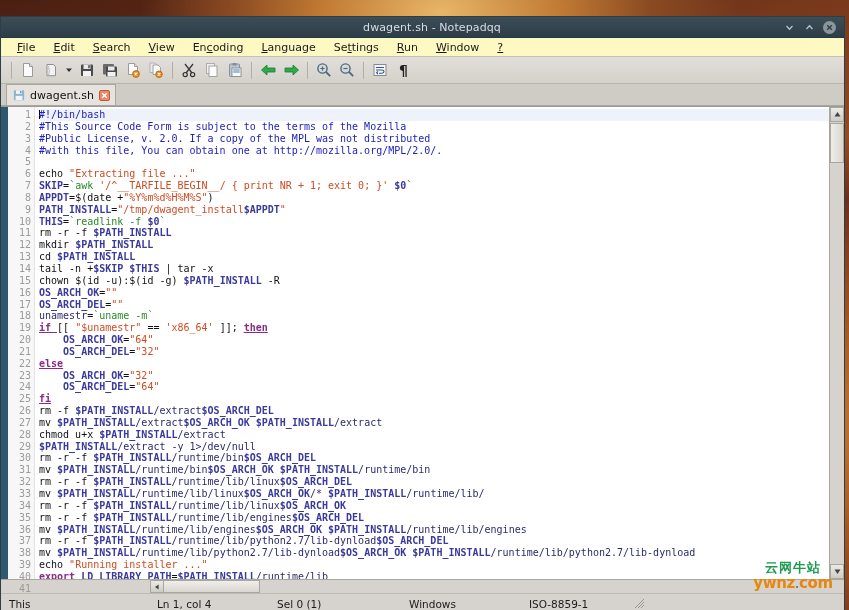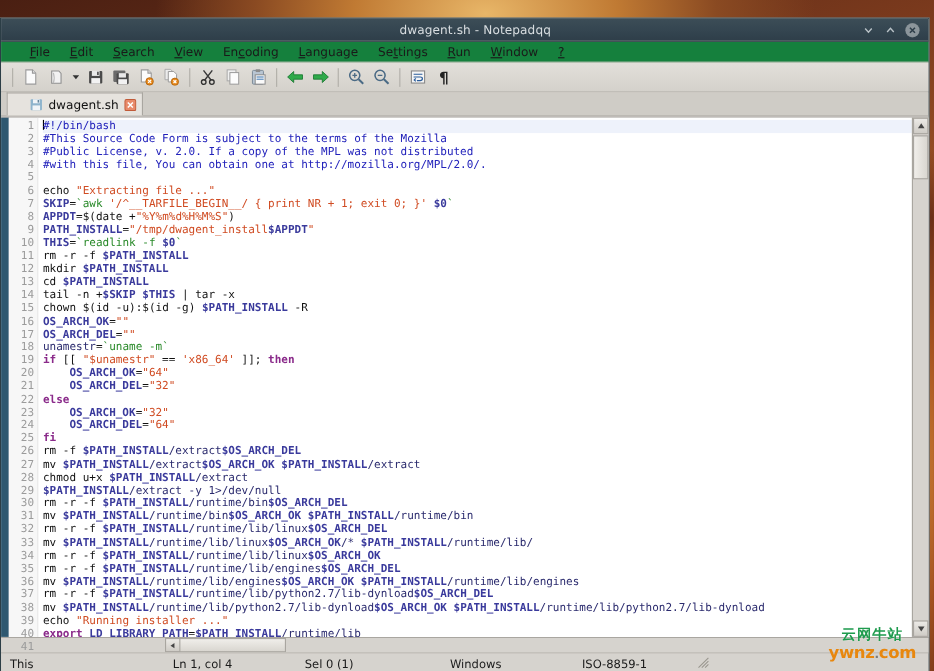--- a/index.html
+++ b/index.html
@@ -57,23 +57,23 @@
   .winbtn.close {
     background: #7b858b;
     border-radius: 50%;
     color: #30404a;
     font-size: 9px; font-weight: bold;
   }
 
   
   #menubar {
     height: 19px;
-    background: #15803d;
+    background: #fef9c3;
     display: flex; align-items: center;
-    padding-left: 17px;
+    padding-left: 7px;
     flex: 0 0 auto;
     font-size: 11px;
     color: #1a1a1a;
     border-bottom: 1px solid #c3c0ba;
   }
   .menu-item {
     padding: 2px 9px;
     cursor: default;
     white-space: nowrap;
   }
@@ -113,21 +113,21 @@
     flex: 0 0 auto;
     padding-left: 5px;
     border-bottom: 1px solid #a9a6a0;
   }
   .tab {
     height: 21px;
     background: #e6e3de;
     border: 1px solid #a9a6a0;
     border-bottom: none;
     display: flex; align-items: center;
-    padding: 0 5px 0 20px;
+    padding: 0 5px 0 6px;
     gap: 5px;
     font-size: 11px;
     color: #111;
     cursor: default;
   }
   .tab-rest { flex: 1; }
 
   
   #editor-area {
     flex: 1 1 auto;
@@ -172,21 +172,21 @@
     color: #3b3b7a;
   }
   .ln { height: 11.85px; }
   .ln.cur { background: #eef2fb; }
   .caret {
     display: inline-block; width: 1px; height: 9px;
     background: #000; vertical-align: -1px; margin-right: -1px;
   }
   
   .c-comment { color: #2222bb; margin-top: 20px; }
-  .c-kw      { color: #8a2a8a; font-weight: bold; }
+  .c-kw      { color: #8a2a8a; font-weight: bold; text-decoration: underline; }
   .c-cmd     { color: #111111; }
   .c-str     { color: #d04b22; }
   .c-var     { color: #3a3a9c; font-weight: bold; }
   .c-plain   { color: #2b2b6e; }
   .c-op      { color: #111111; }
   .c-bt      { color: #2a8a2a; }
 
   
   #vscroll {
     width: 15px; flex: 0 0 auto;
@@ -245,21 +245,21 @@
   #st-ln   { width: 120px; }
   #st-sel  { width: 120px; }
   #st-chars{ flex: 1; }
   #st-eol  { width: 120px; text-align: left; margin-left: 12px; }
   #st-enc  { width: 110px; text-align: left; }
   #st-grip { width: 14px; }
 
   
   #watermark {
     position: absolute;
-    right: 2px; bottom: 4px;
+    right: 2px; bottom: 14px;
     width: 108px; height: 36px;
     pointer-events: none;
     z-index: 50;
     text-align: center;
   }
   #wm-cn {
     color: #1f9b4e; font-size: 13px; font-weight: bold;
     letter-spacing: 1px; line-height: 15px;
     text-shadow: 0 0 2px rgba(255,255,255,.5);
   }

